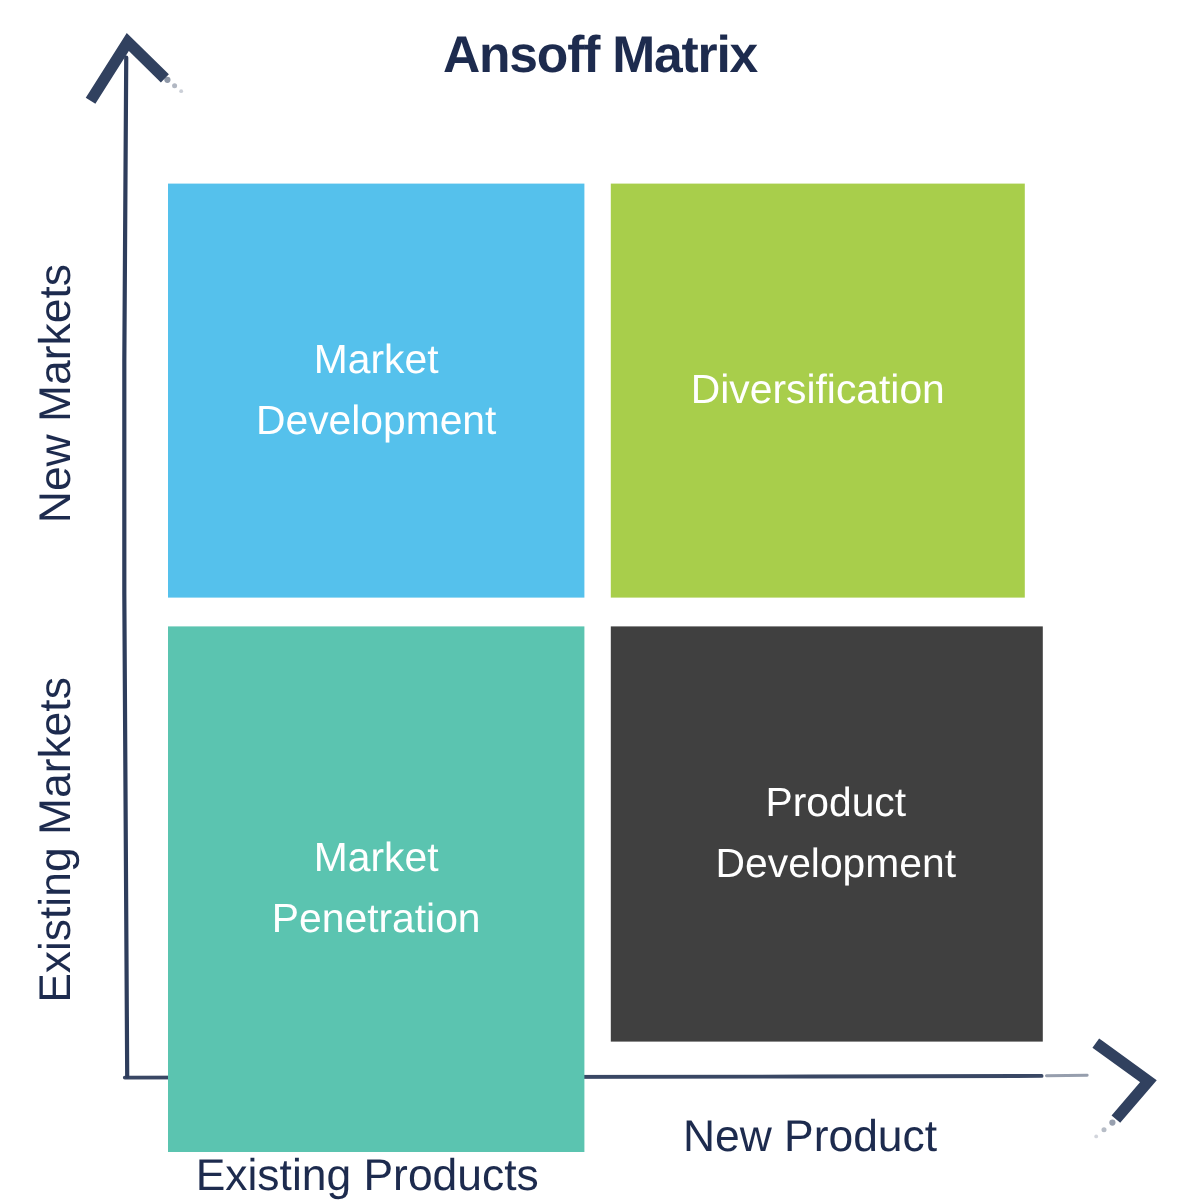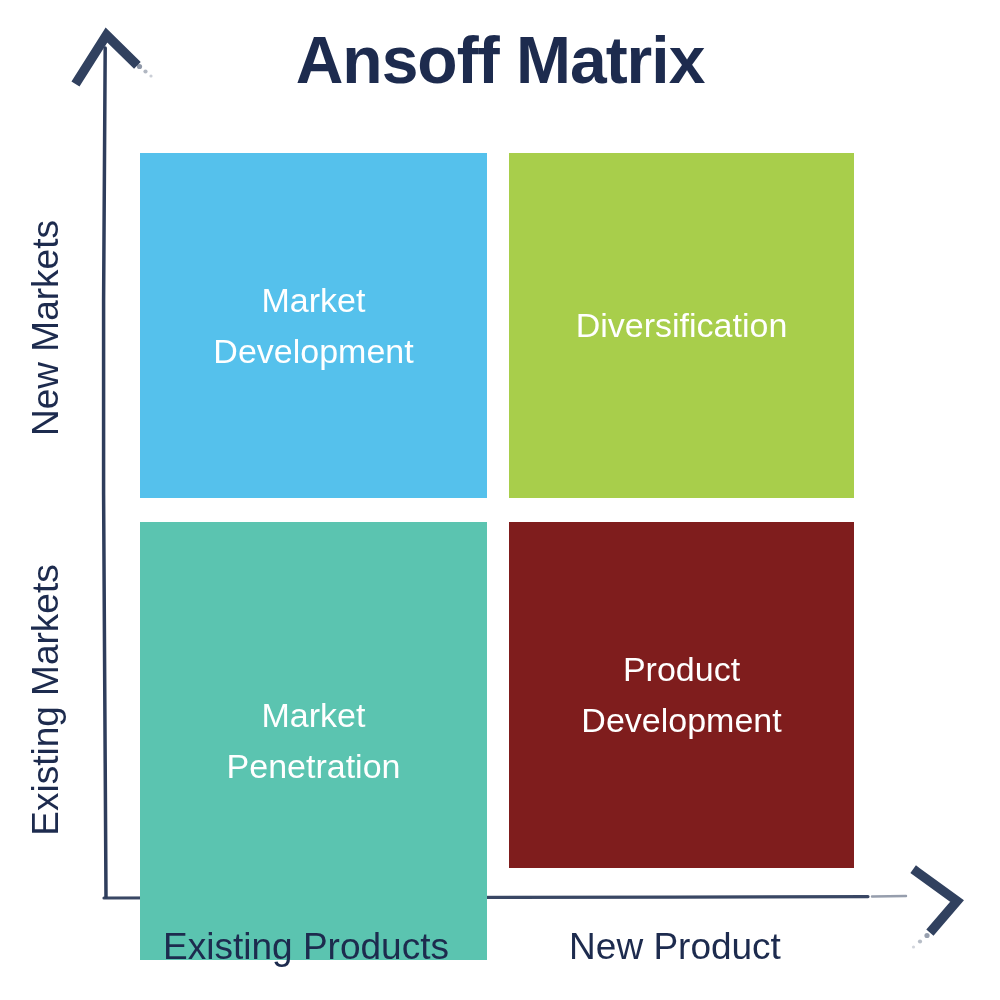--- a/index.html
+++ b/index.html
@@ -15,21 +15,21 @@
     overflow: hidden;
     font-family: "Liberation Sans", "DejaVu Sans", sans-serif;
   }
   .diagram-title {
     position: absolute;
     left: 0;
     top: 22px;
     width: 100%;
     margin: 0;
     text-align: center;
-    font-size: 66px;
+    font-size: 43px;
     font-weight: bold;
     letter-spacing: -1px;
     color: #1d2b4e;
   }
   .axes-svg {
     position: absolute;
     left: 0;
     top: 0;
     width: 1000px;
     height: 1000px;
@@ -61,21 +61,21 @@
   }
   .vlabel.top { left: 46px; top: 328px; }
   .vlabel.bottom { left: 46px; top: 700px; }
   .xlabel {
     position: absolute;
     white-space: nowrap;
     transform: translate(-50%, -50%);
     font-size: 37px;
     color: #1d2b4e;
   }
-  .xlabel.left { left: 306px; top: 947px; }
+  .xlabel.left { left: 306px; top: 980px; }
   .xlabel.right { left: 675px; top: 947px; }
 </style>
 </head>
 <body>
 
 <div class="canvas">
 
   <h1 class="diagram-title">Ansoff Matrix</h1>
 
   <svg class="axes-svg" viewBox="0 0 1000 1000" xmlns="http://www.w3.org/2000/svg">
@@ -105,21 +105,21 @@
   </div>
 
   <div class="quad q-tl" style="background: rgb(85, 193, 236);">
     <span>Market Development</span>
   </div>
 
   <div class="quad q-bl" style="background: rgb(91, 196, 176);">
     <span>Market Penetration</span>
   </div>
 
-  <div class="quad q-br" style="background: #7f1d1d;">
+  <div class="quad q-br" style="background: #404040; padding-left: 15px;">
     <span>Product Development</span>
   </div>
 
   <div class="vlabel top">New Markets</div>
 
   <div class="vlabel bottom">Existing Markets</div>
 
   <div class="xlabel left">Existing Products</div>
 
   <div class="xlabel right">New Product</div>

